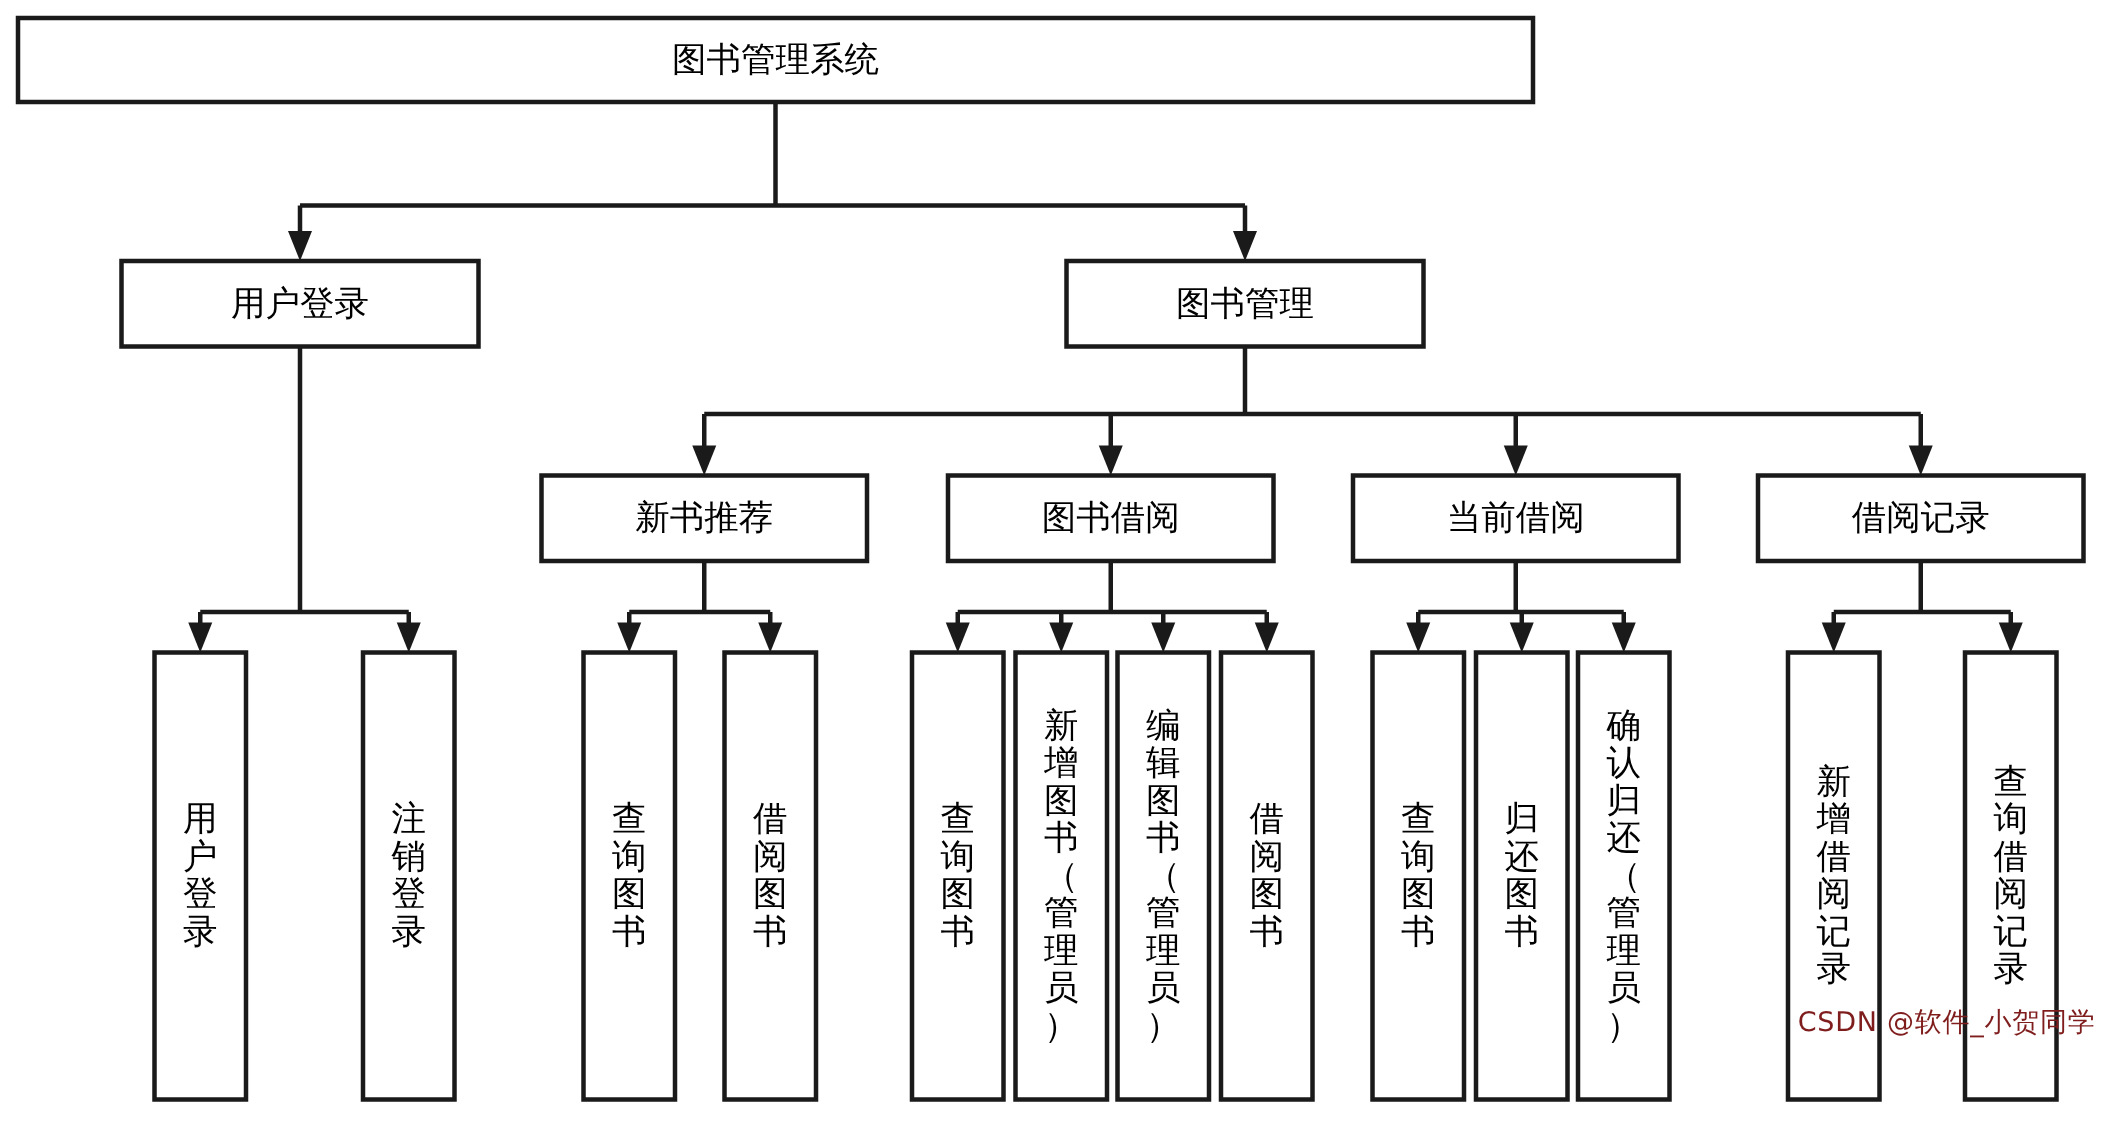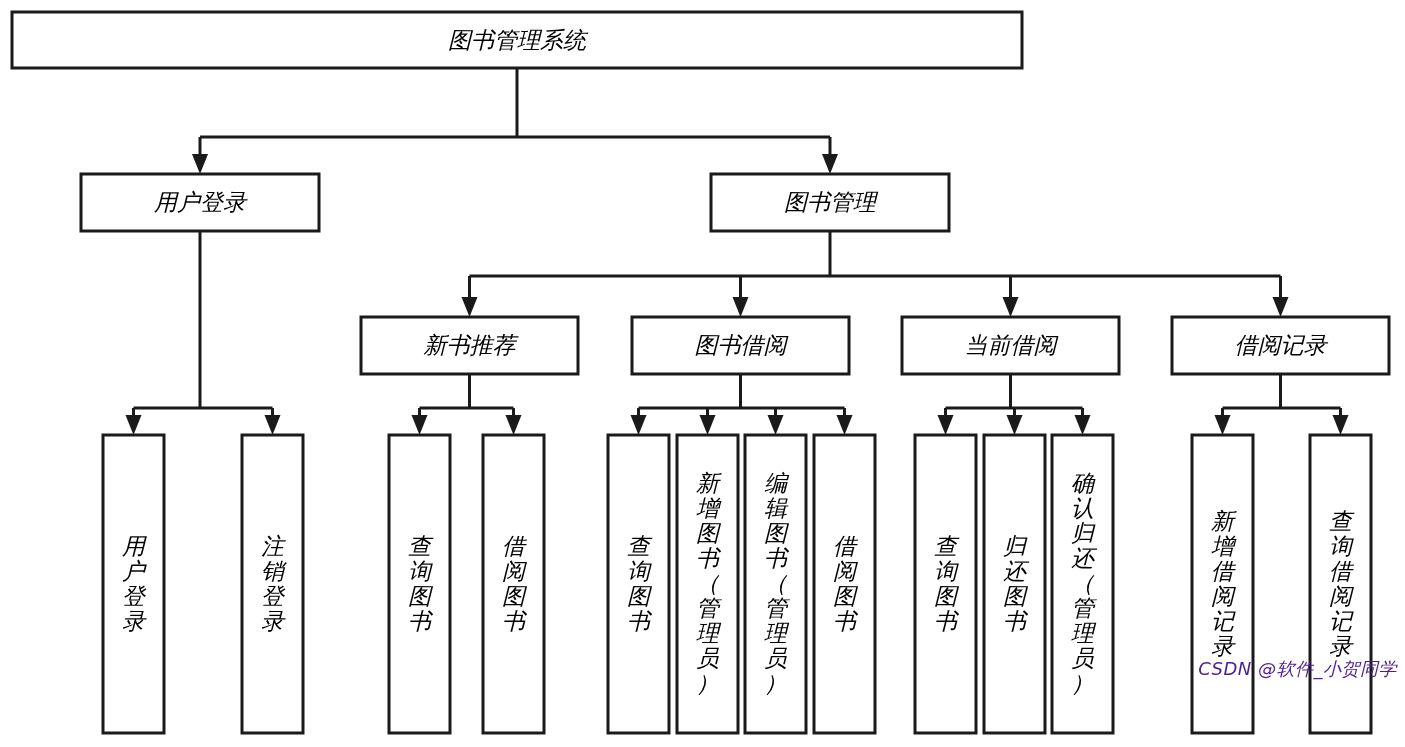--- a/index.html
+++ b/index.html
@@ -13,21 +13,20 @@
     width: 1405px;
     height: 747px;
     position: relative;
     overflow: hidden;
   }
   #diagram-root {
     position: relative;
     width: 1405px;
     height: 693px;
     background: #ffffff;
-    font-style: italic;
   }
   svg#diagram-svg {
     position: absolute;
     left: 0;
     top: 0;
     width: 1405px;
     height: 747px;
     display: block;
   }
   .node-box {
@@ -54,24 +53,24 @@
   }
   .node-label-v {
     font-family: "DejaVu Sans", "Liberation Sans", sans-serif;
     font-size: 23px;
     fill: #000000;
     text-anchor: middle;
   }
   .watermark {
     position: absolute;
     right: 8px;
-    bottom: 12px;
+    bottom: 0;
     font-family: "DejaVu Sans", "Liberation Sans", sans-serif;
     font-size: 18px;
-    color: #4c1d95;
+    color: #7f1d1d;
     letter-spacing: 0.5px;
     white-space: nowrap;
     user-select: none;
   }
 </style>
 </head>
 <body>
 
 <div id="diagram-root">
   <svg id="diagram-svg" viewBox="0 0 1405 747">

